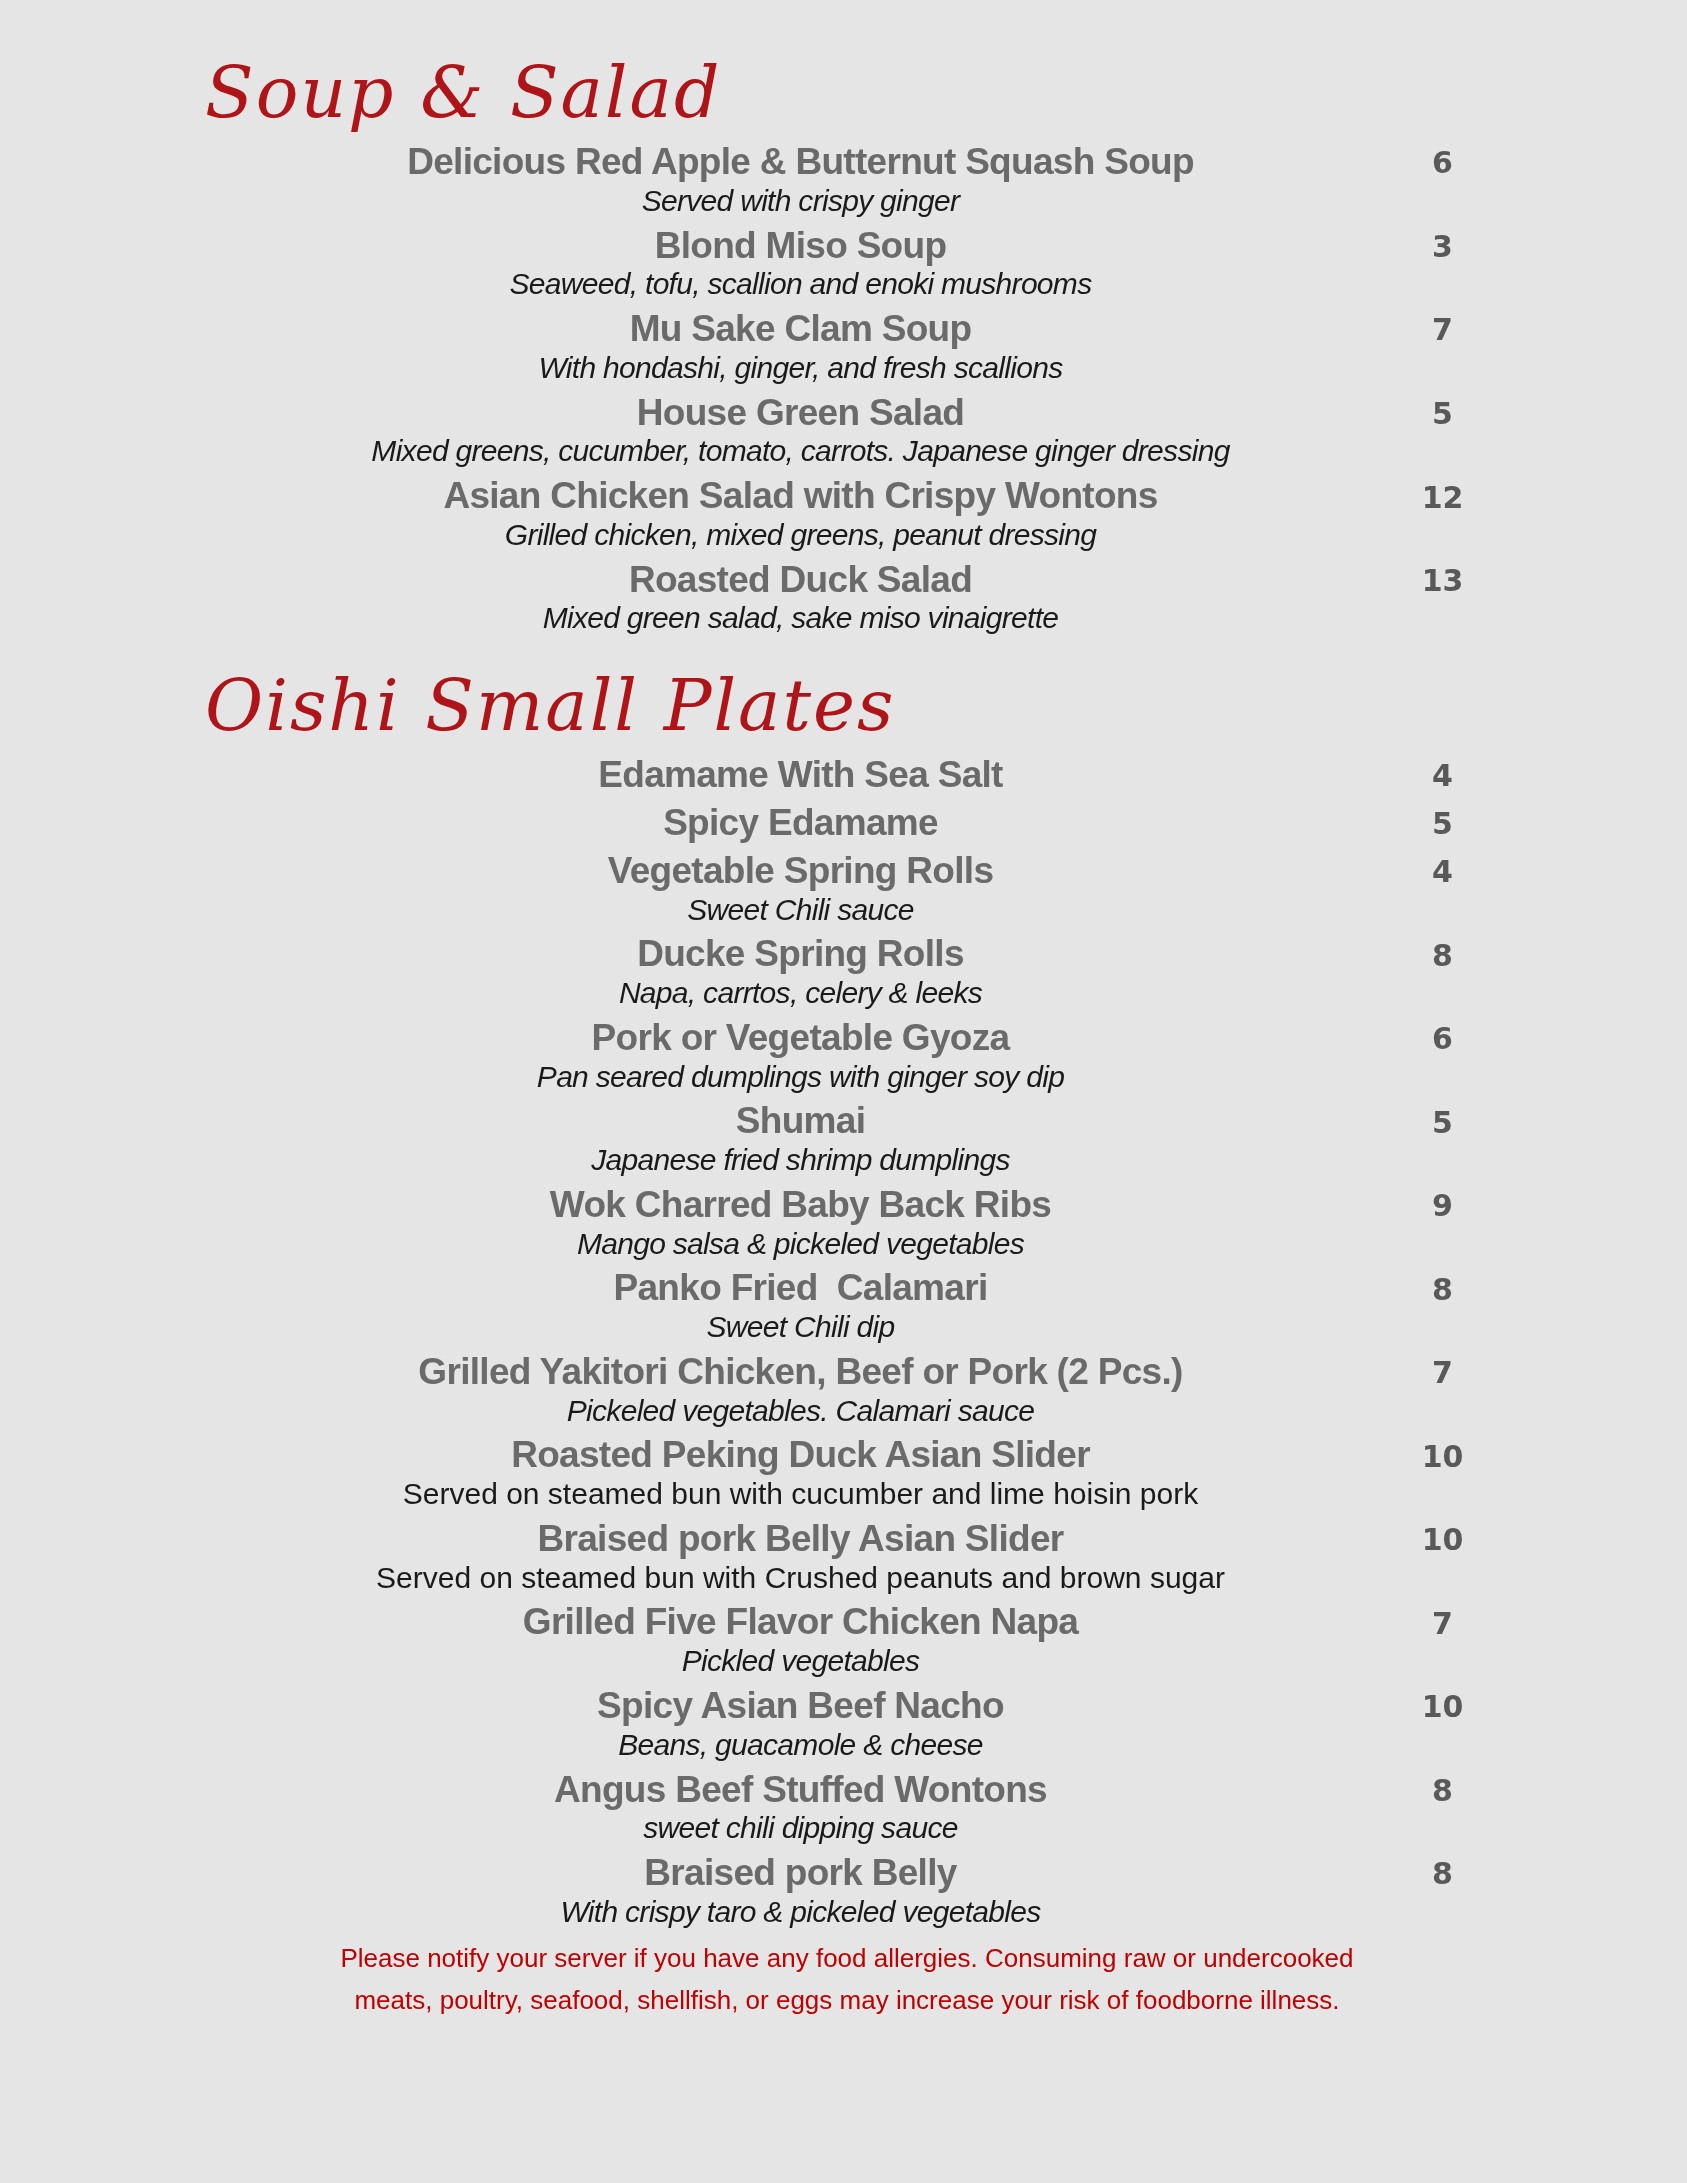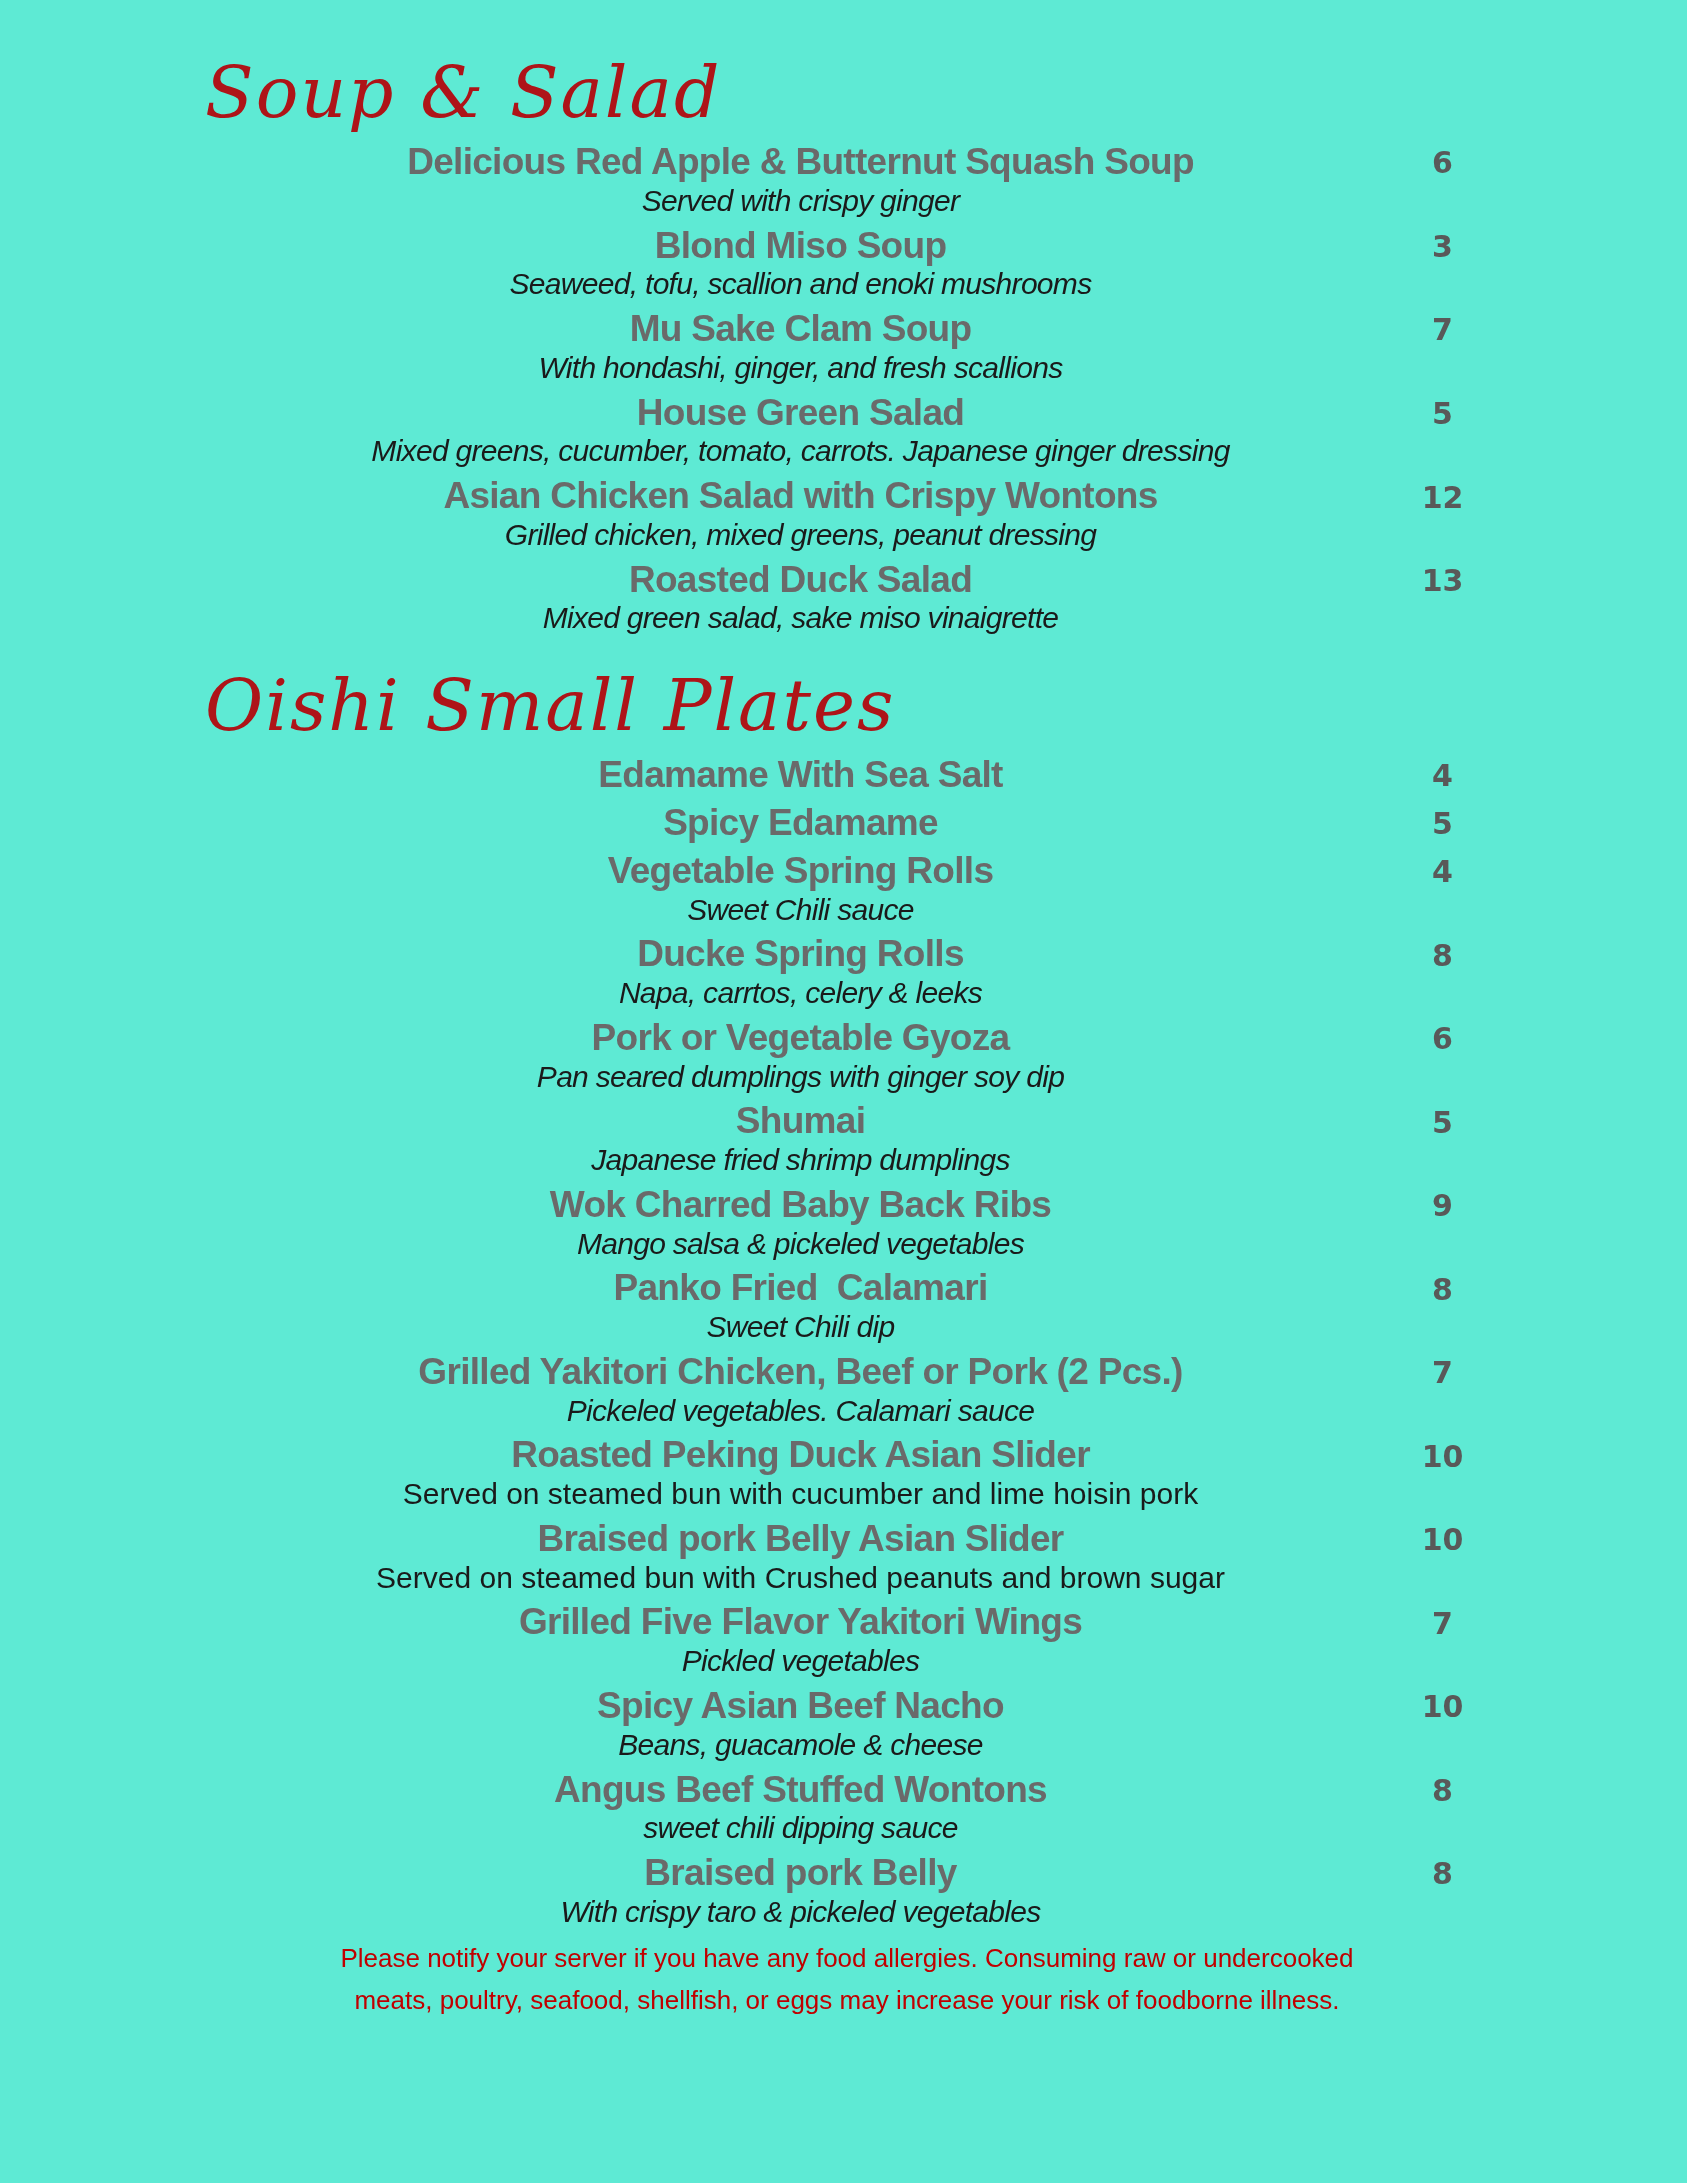--- a/index.html
+++ b/index.html
@@ -12,21 +12,21 @@
     height: 2183px;
     font-family: "Liberation Sans", sans-serif;
     position: relative;
   }
   .page {
     position: relative;
     width: 1687px;
     height: 2183px;
     padding: 56px 198px 0 205px;
     box-sizing: border-box;
-    background: #5eead4;
+    background: #e5e5e5;
   }
   .section-title {
     font-family: "DejaVu Serif", serif;
     font-style: italic;
     font-weight: normal;
     font-size: 71px;
     line-height: 1.05;
     color: #ae1418;
     margin: 0 0 10.6px 0;
     letter-spacing: 2px;
@@ -211,21 +211,21 @@
         </div>
         <div class="item">
           <div class="item-text">
             <div class="item-name">Braised pork Belly Asian Slider</div>
             <div class="item-desc plain">Served on steamed bun with Crushed peanuts and brown sugar</div>
           </div>
           <div class="item-price">10</div>
         </div>
         <div class="item">
           <div class="item-text">
-            <div class="item-name">Grilled Five Flavor Yakitori Wings</div>
+            <div class="item-name">Grilled Five Flavor Chicken Napa</div>
             <div class="item-desc">Pickled vegetables</div>
           </div>
           <div class="item-price">7</div>
         </div>
         <div class="item">
           <div class="item-text">
             <div class="item-name">Spicy Asian Beef Nacho</div>
             <div class="item-desc">Beans, guacamole &amp; cheese</div>
           </div>
           <div class="item-price">10</div>

